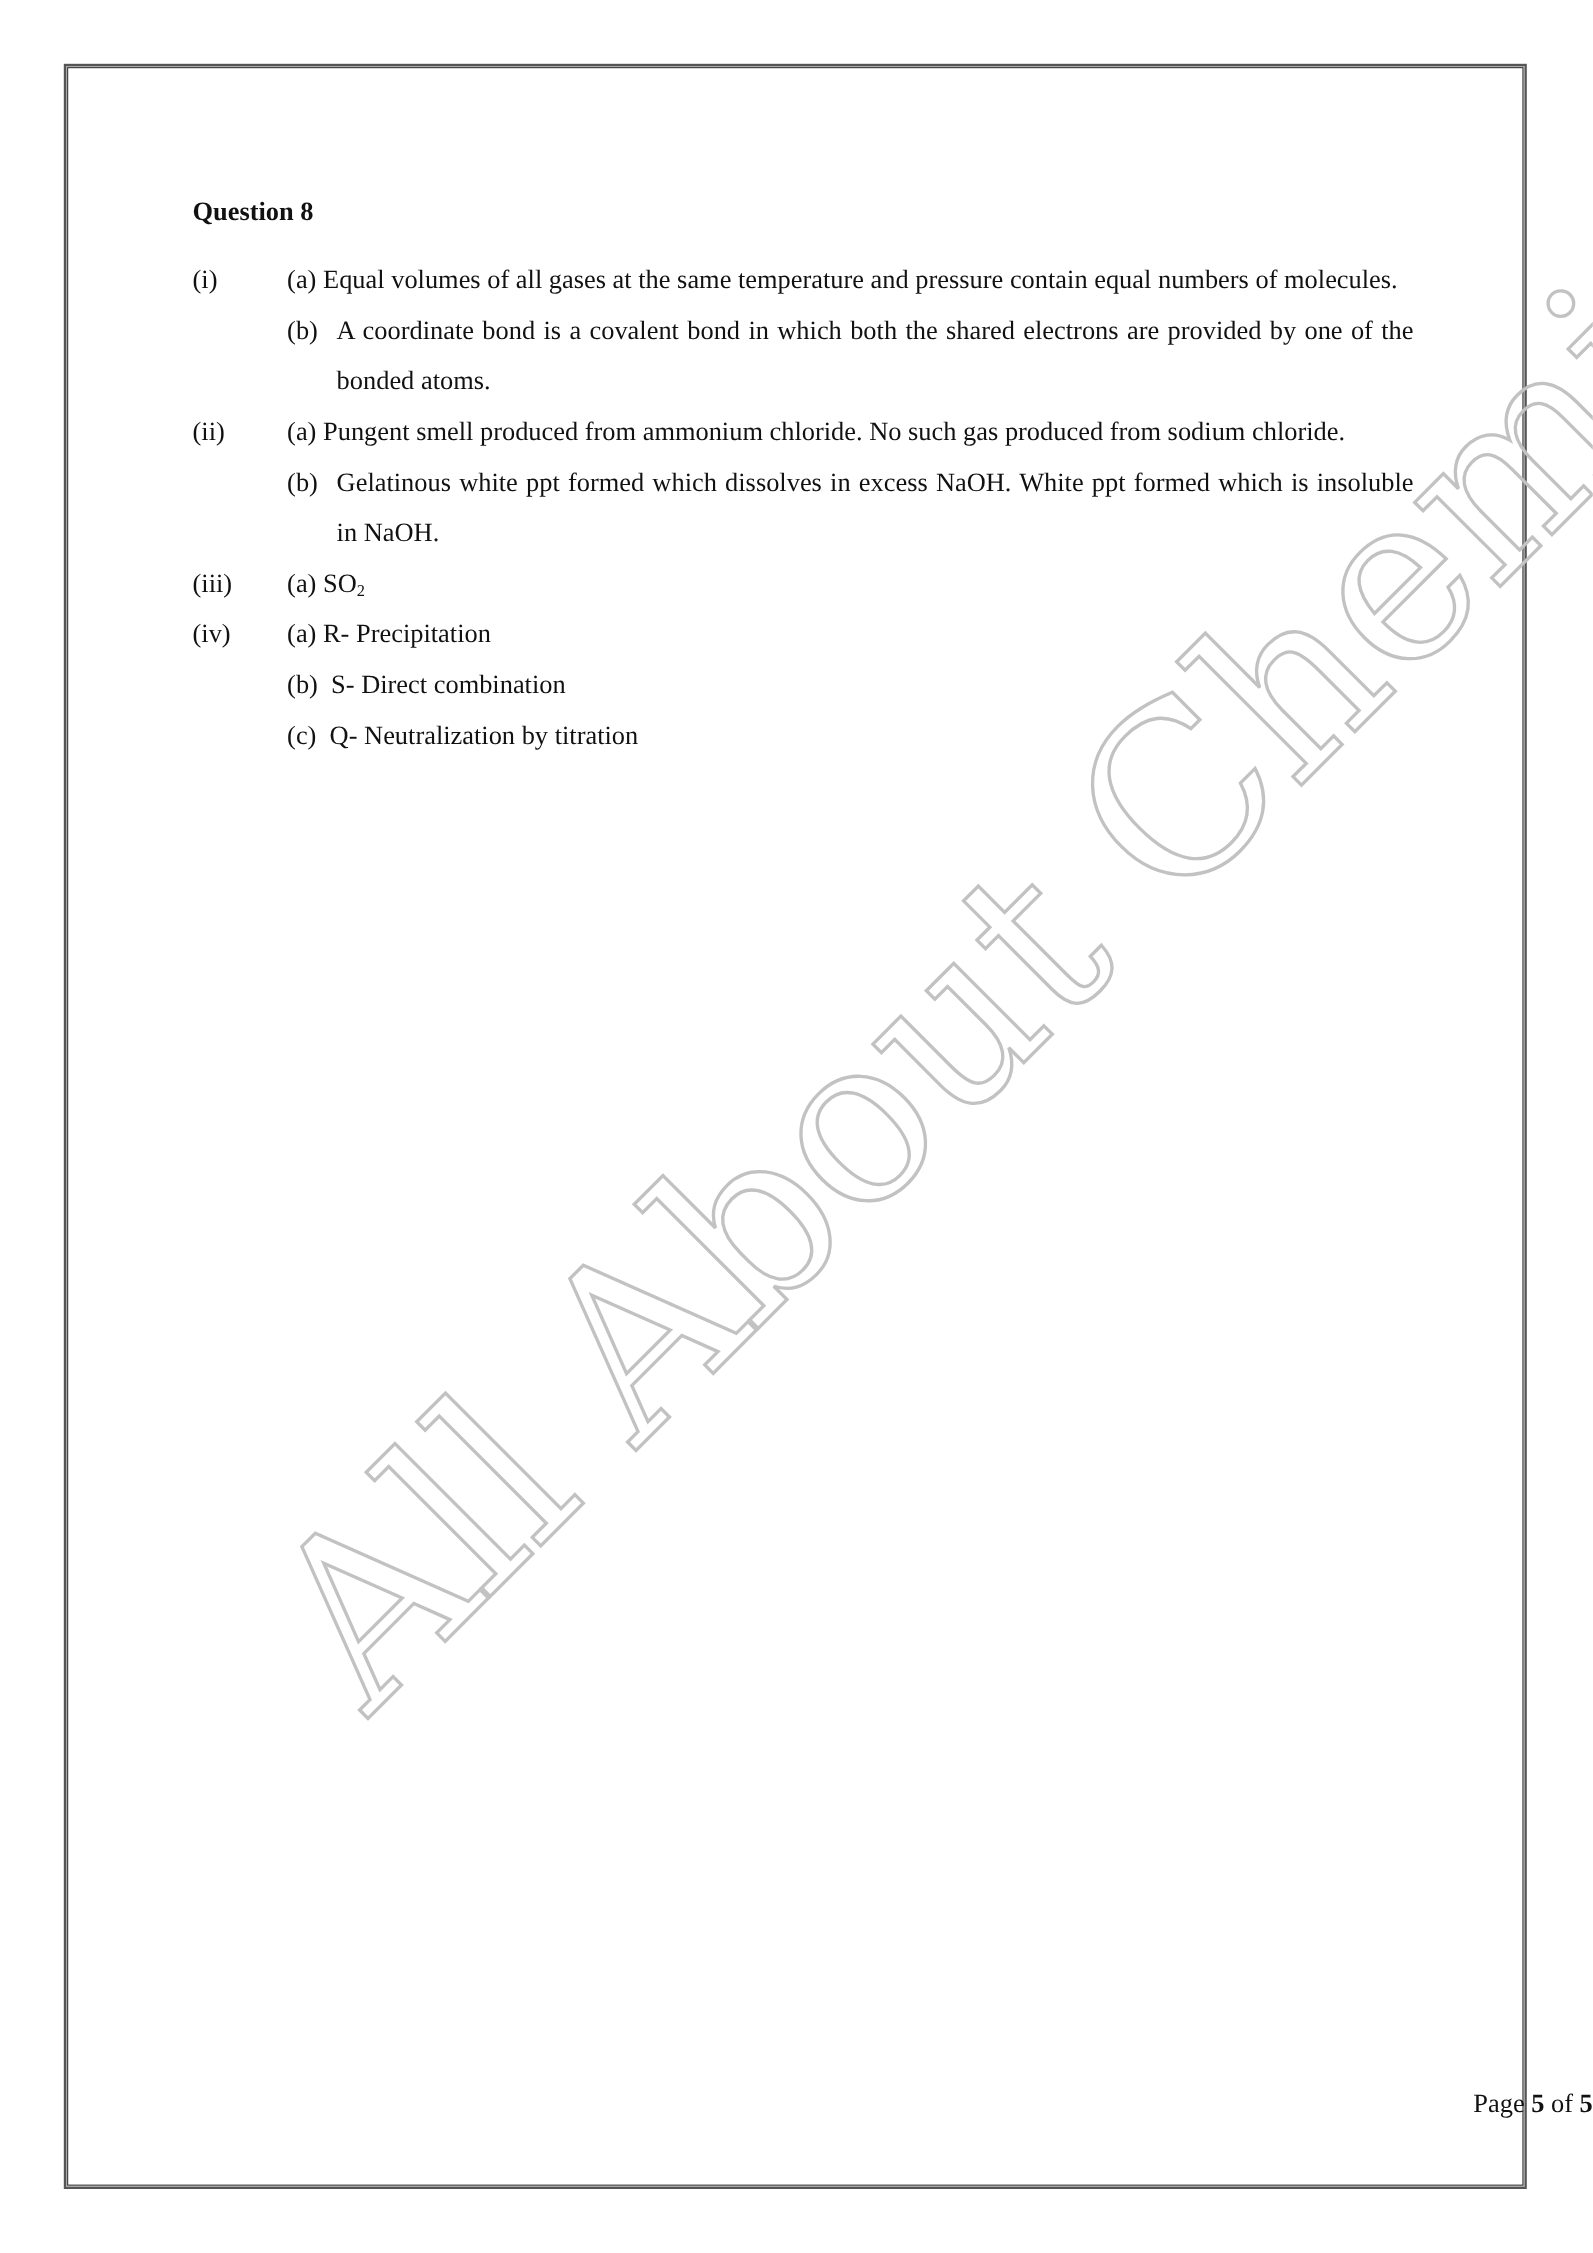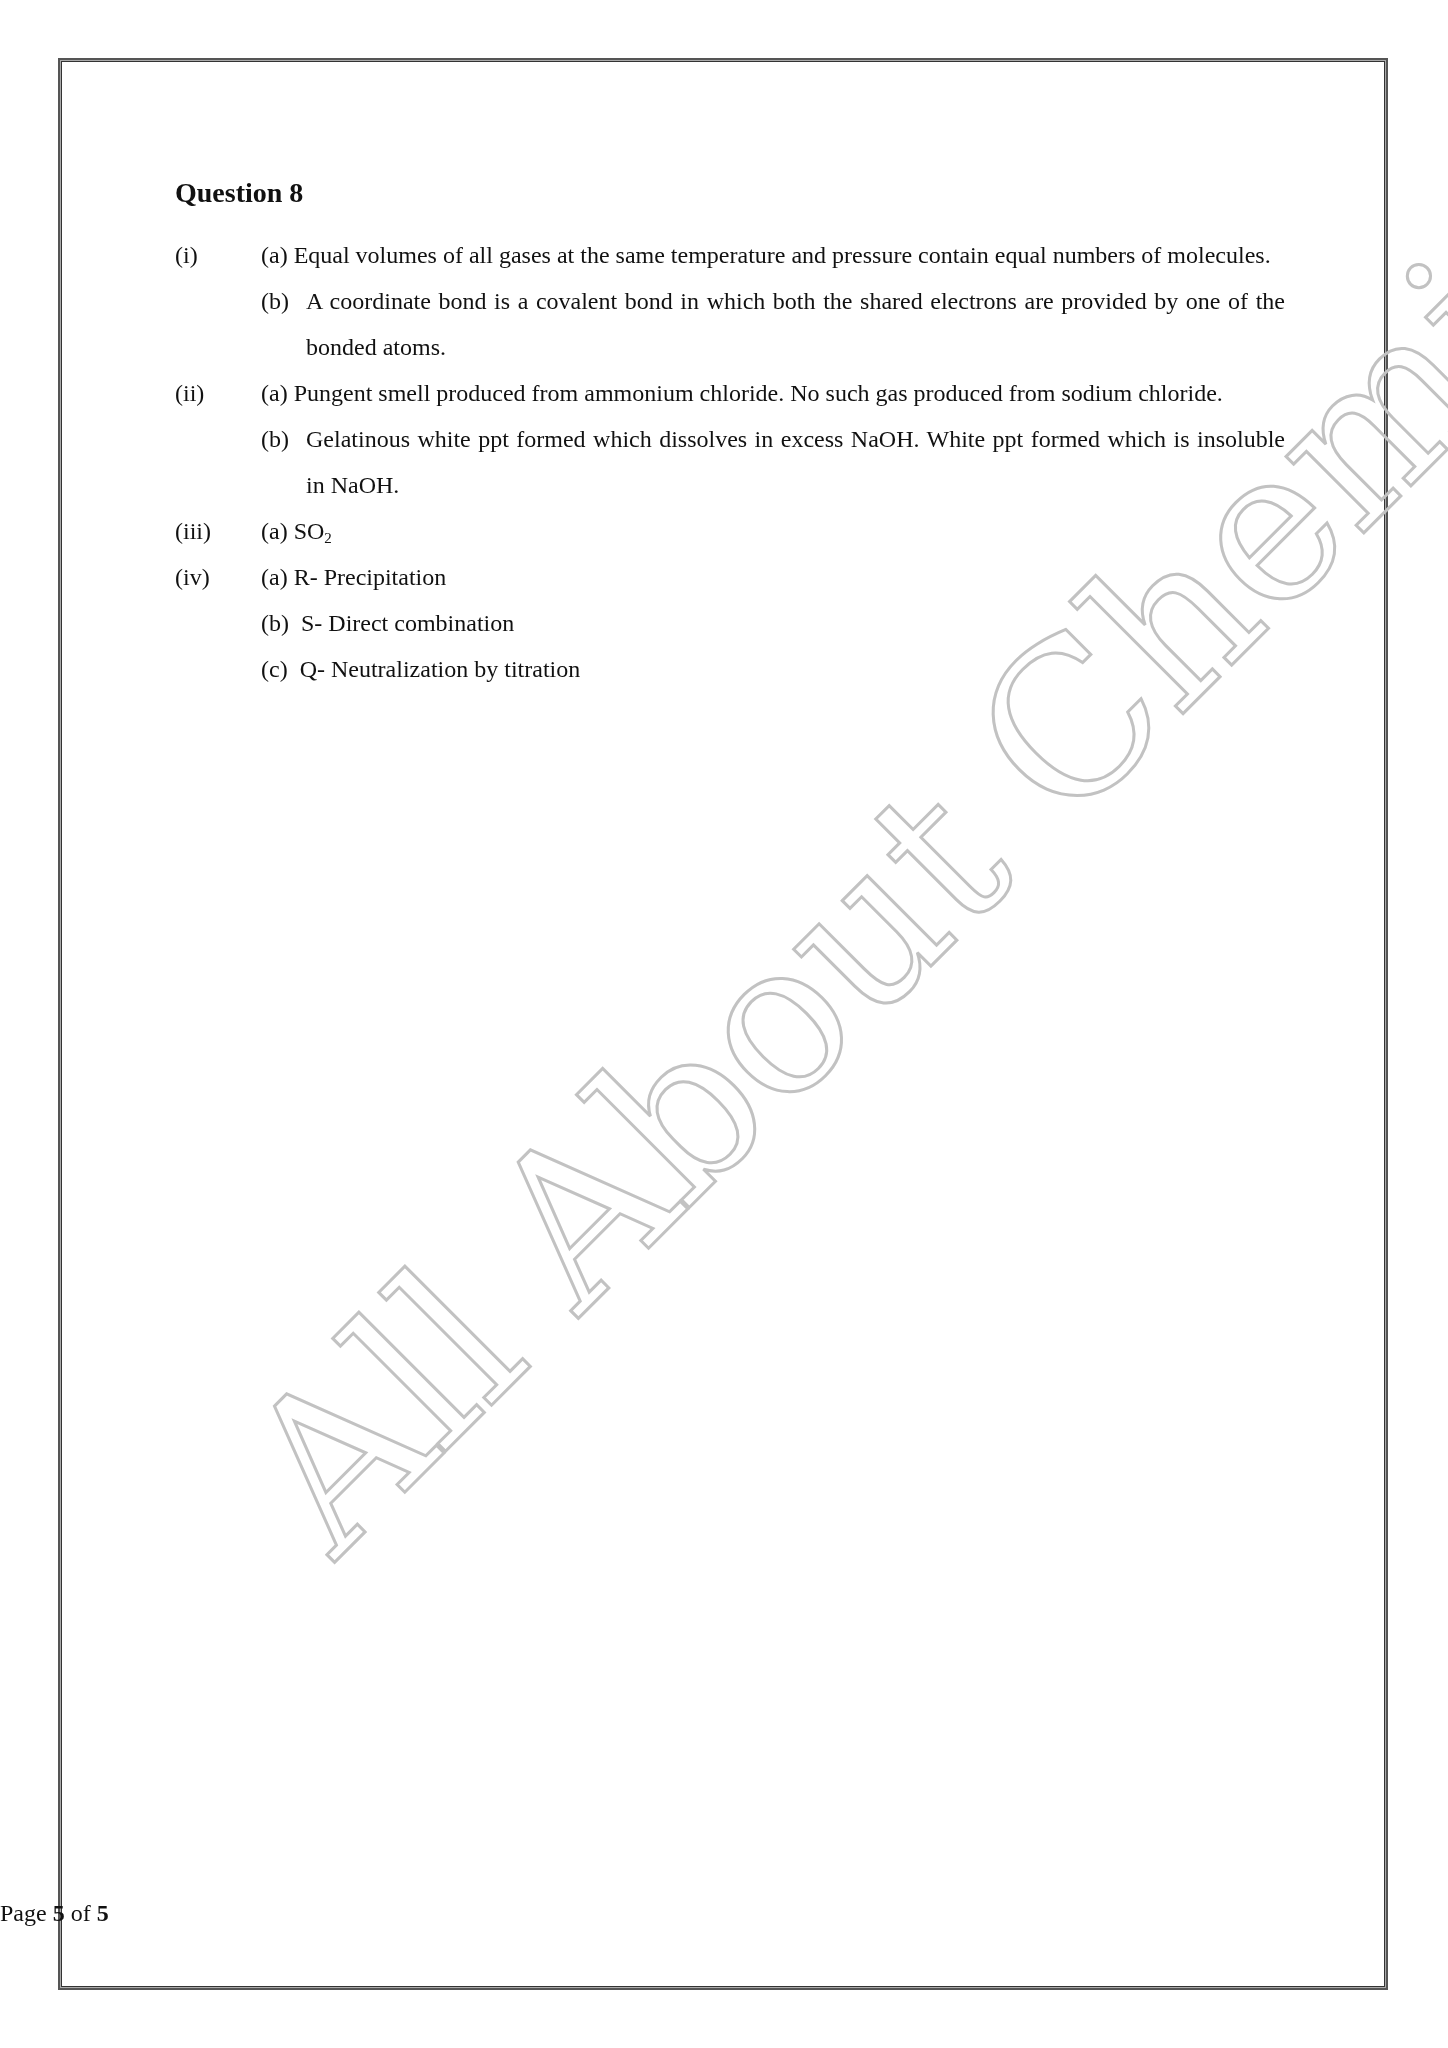--- a/index.html
+++ b/index.html
@@ -8,30 +8,30 @@
     .frame { position: absolute; left: 58px; top: 58px; width: 1326px; height: 1928px;
              border: 2px solid #555; box-shadow: inset 0 0 0 1px #aaa; }
     .frame::after { content: ""; position: absolute; left: 1px; top: 1px; right: 1px; bottom: 1px;
                     border: 1px solid #333; pointer-events: none; }
     .watermark { position: absolute; left: 100px; top: 960px; width: 1260px; text-align: center;
                  transform: rotate(-45deg); transform-origin: 50% 50%;
                  font-family: "DejaVu Serif", serif; font-weight: 200; font-size: 210px;
                  color: transparent; -webkit-text-stroke: 3px #c2c2c2; line-height: 1;
                  white-space: nowrap; z-index: 1; letter-spacing: -2px; }
     .content { position: absolute; left: 175px; top: 170px; width: 1110px; z-index: 2; font-size: 24px; }
-    .title { font-weight: bold; font-size: 28px; height: 46px; line-height: 46px; margin-bottom: 16px; }
+    .title { font-weight: bold; font-size: 24px; height: 46px; line-height: 46px; margin-bottom: 16px; }
     .row { position: relative; line-height: 46px; }
     .num { position: absolute; left: 0; top: 0; width: 80px; }
     .item { margin-left: 86px; }
     .sub { position: relative; padding-left: 45px; text-align: justify; text-align-last: left; }
     .sub .lbl { position: absolute; left: 0; top: 0; }
     .sub.b .lbl { position: absolute; }
     .justify { text-align: justify; }
     sub { font-size: 15px; vertical-align: -4px; line-height: 0; }
-    .footer { position: absolute; left: 0; width: 1448px; top: 1900px; text-align: left; font-size: 24px; z-index: 2; }
+    .footer { position: absolute; left: 0; width: 1448px; top: 1900px; text-align: right; font-size: 24px; z-index: 2; }
     .footer b { font-weight: bold; }
   </style>
 </head>
 <body>
 
 <div class="frame"></div>
 
 <div class="watermark">All About Chemistry</div>
 
 <div class="content">

